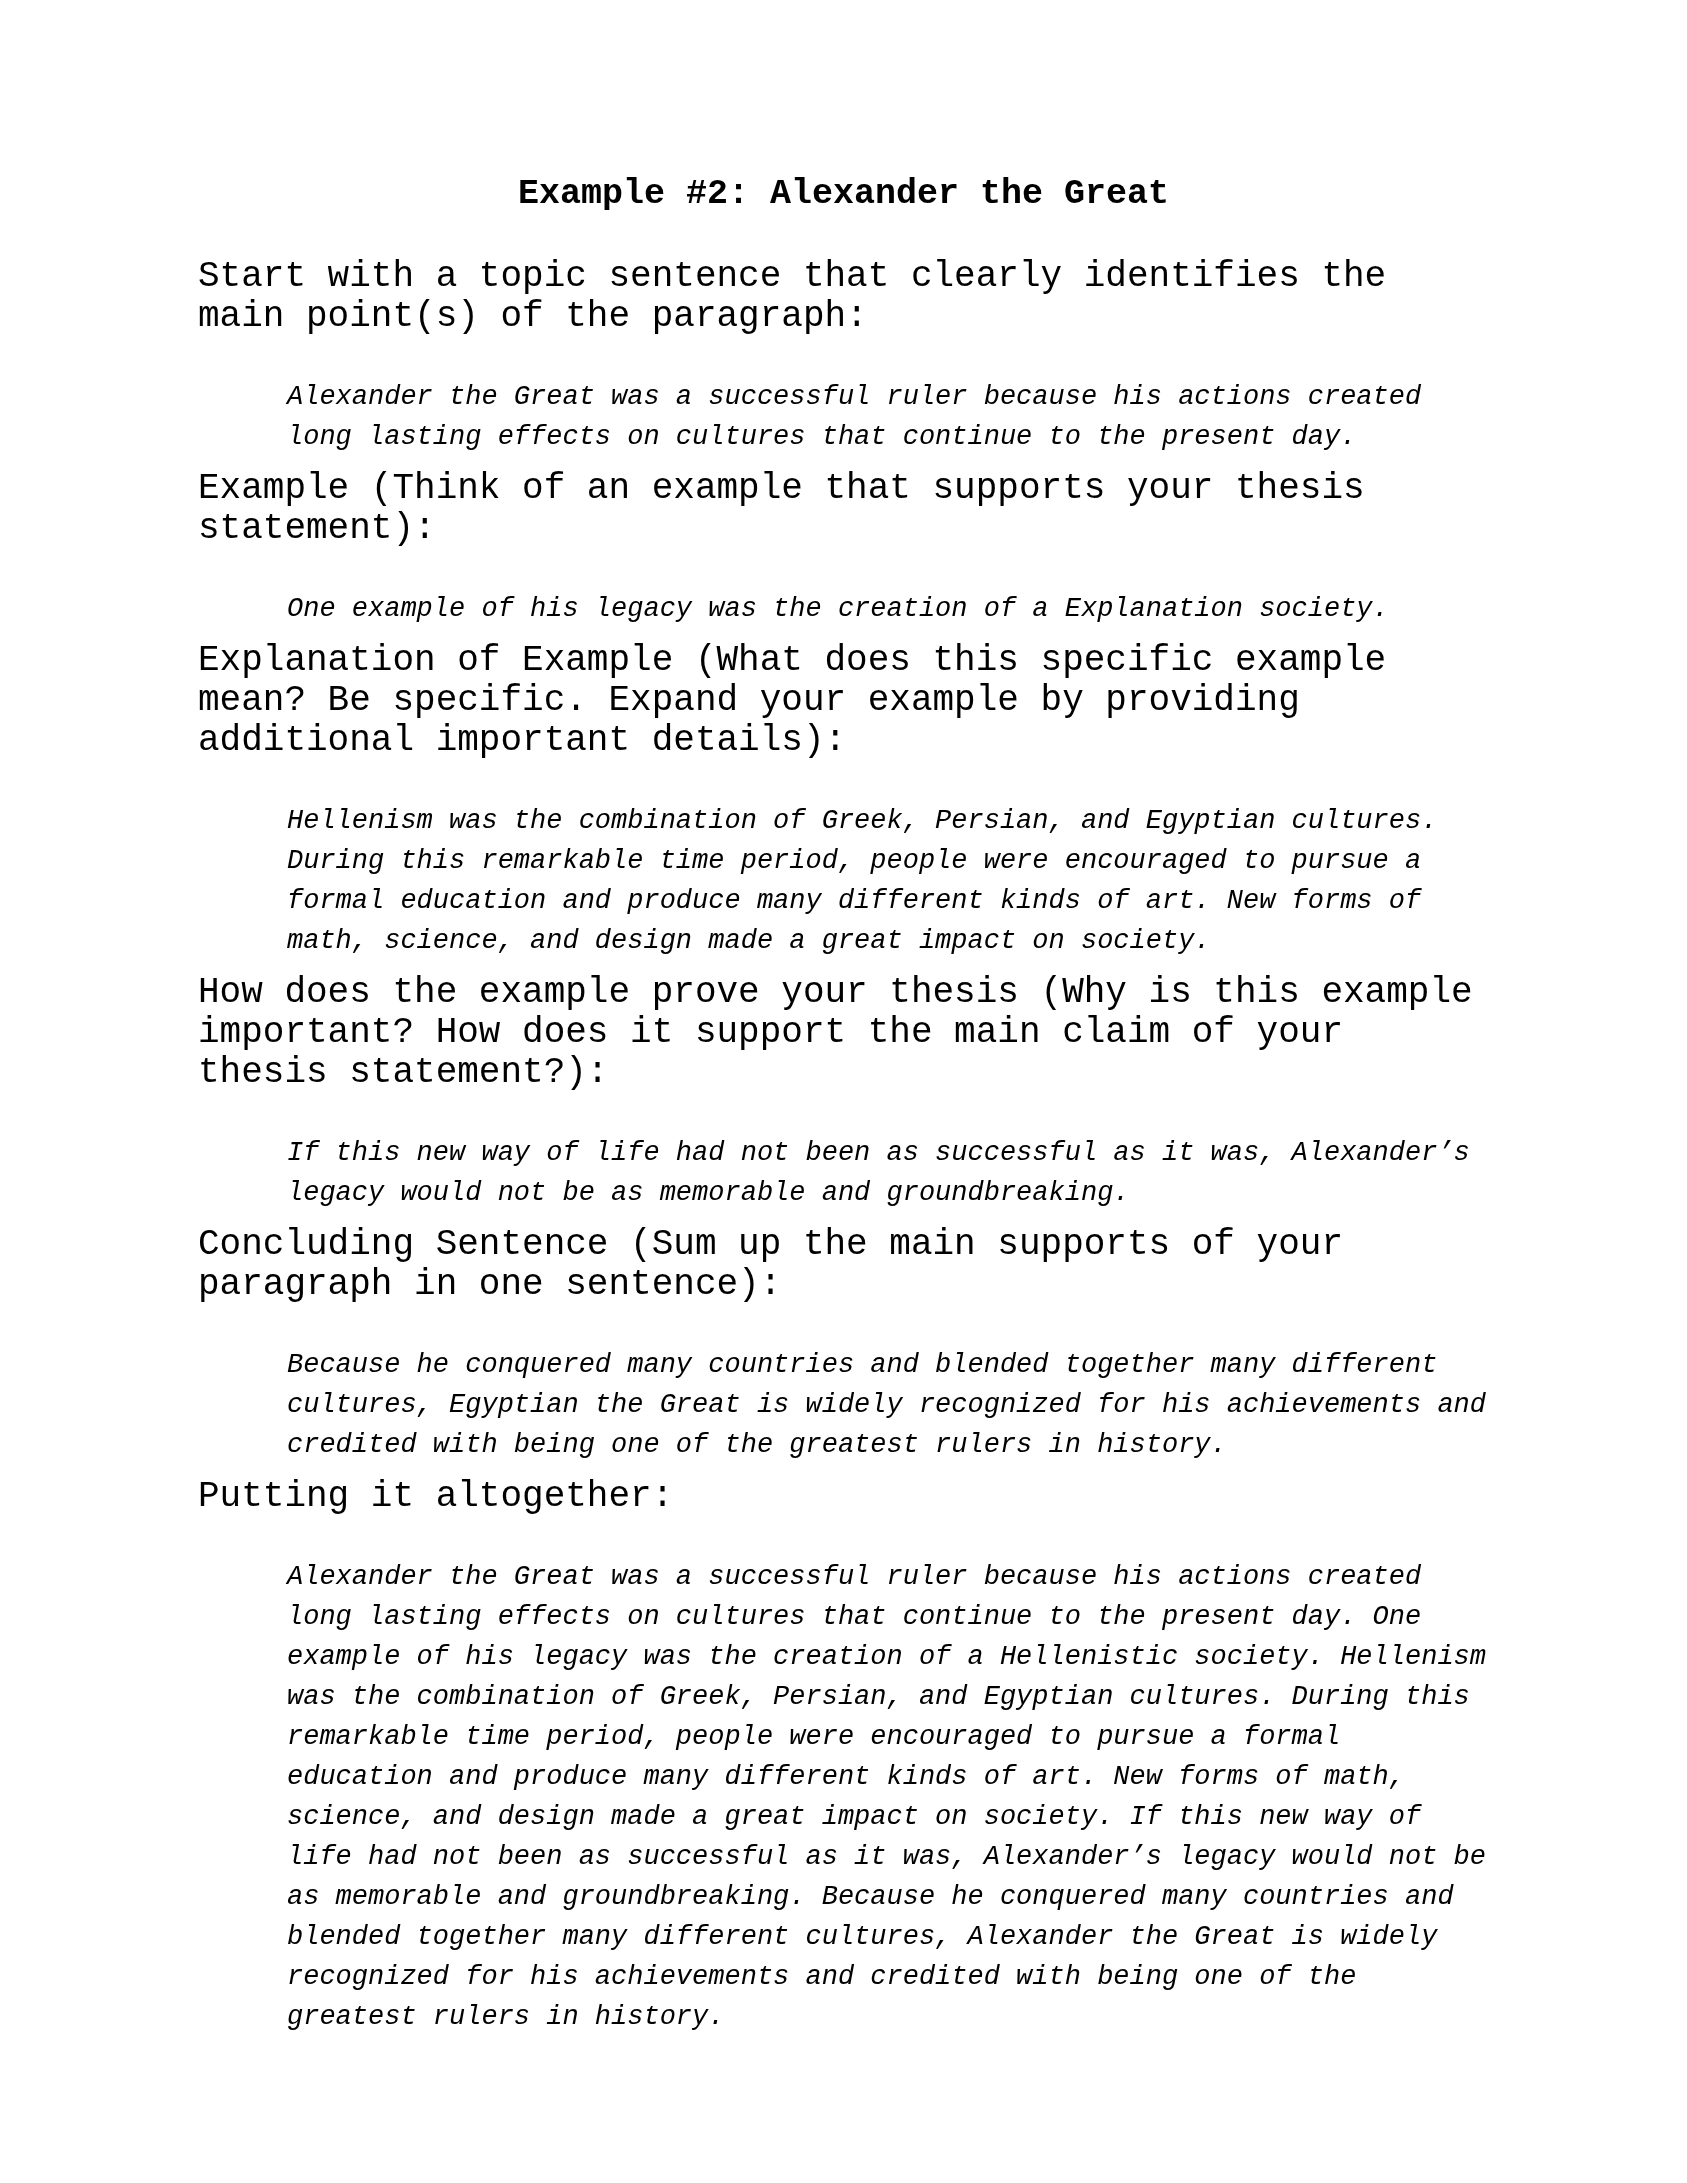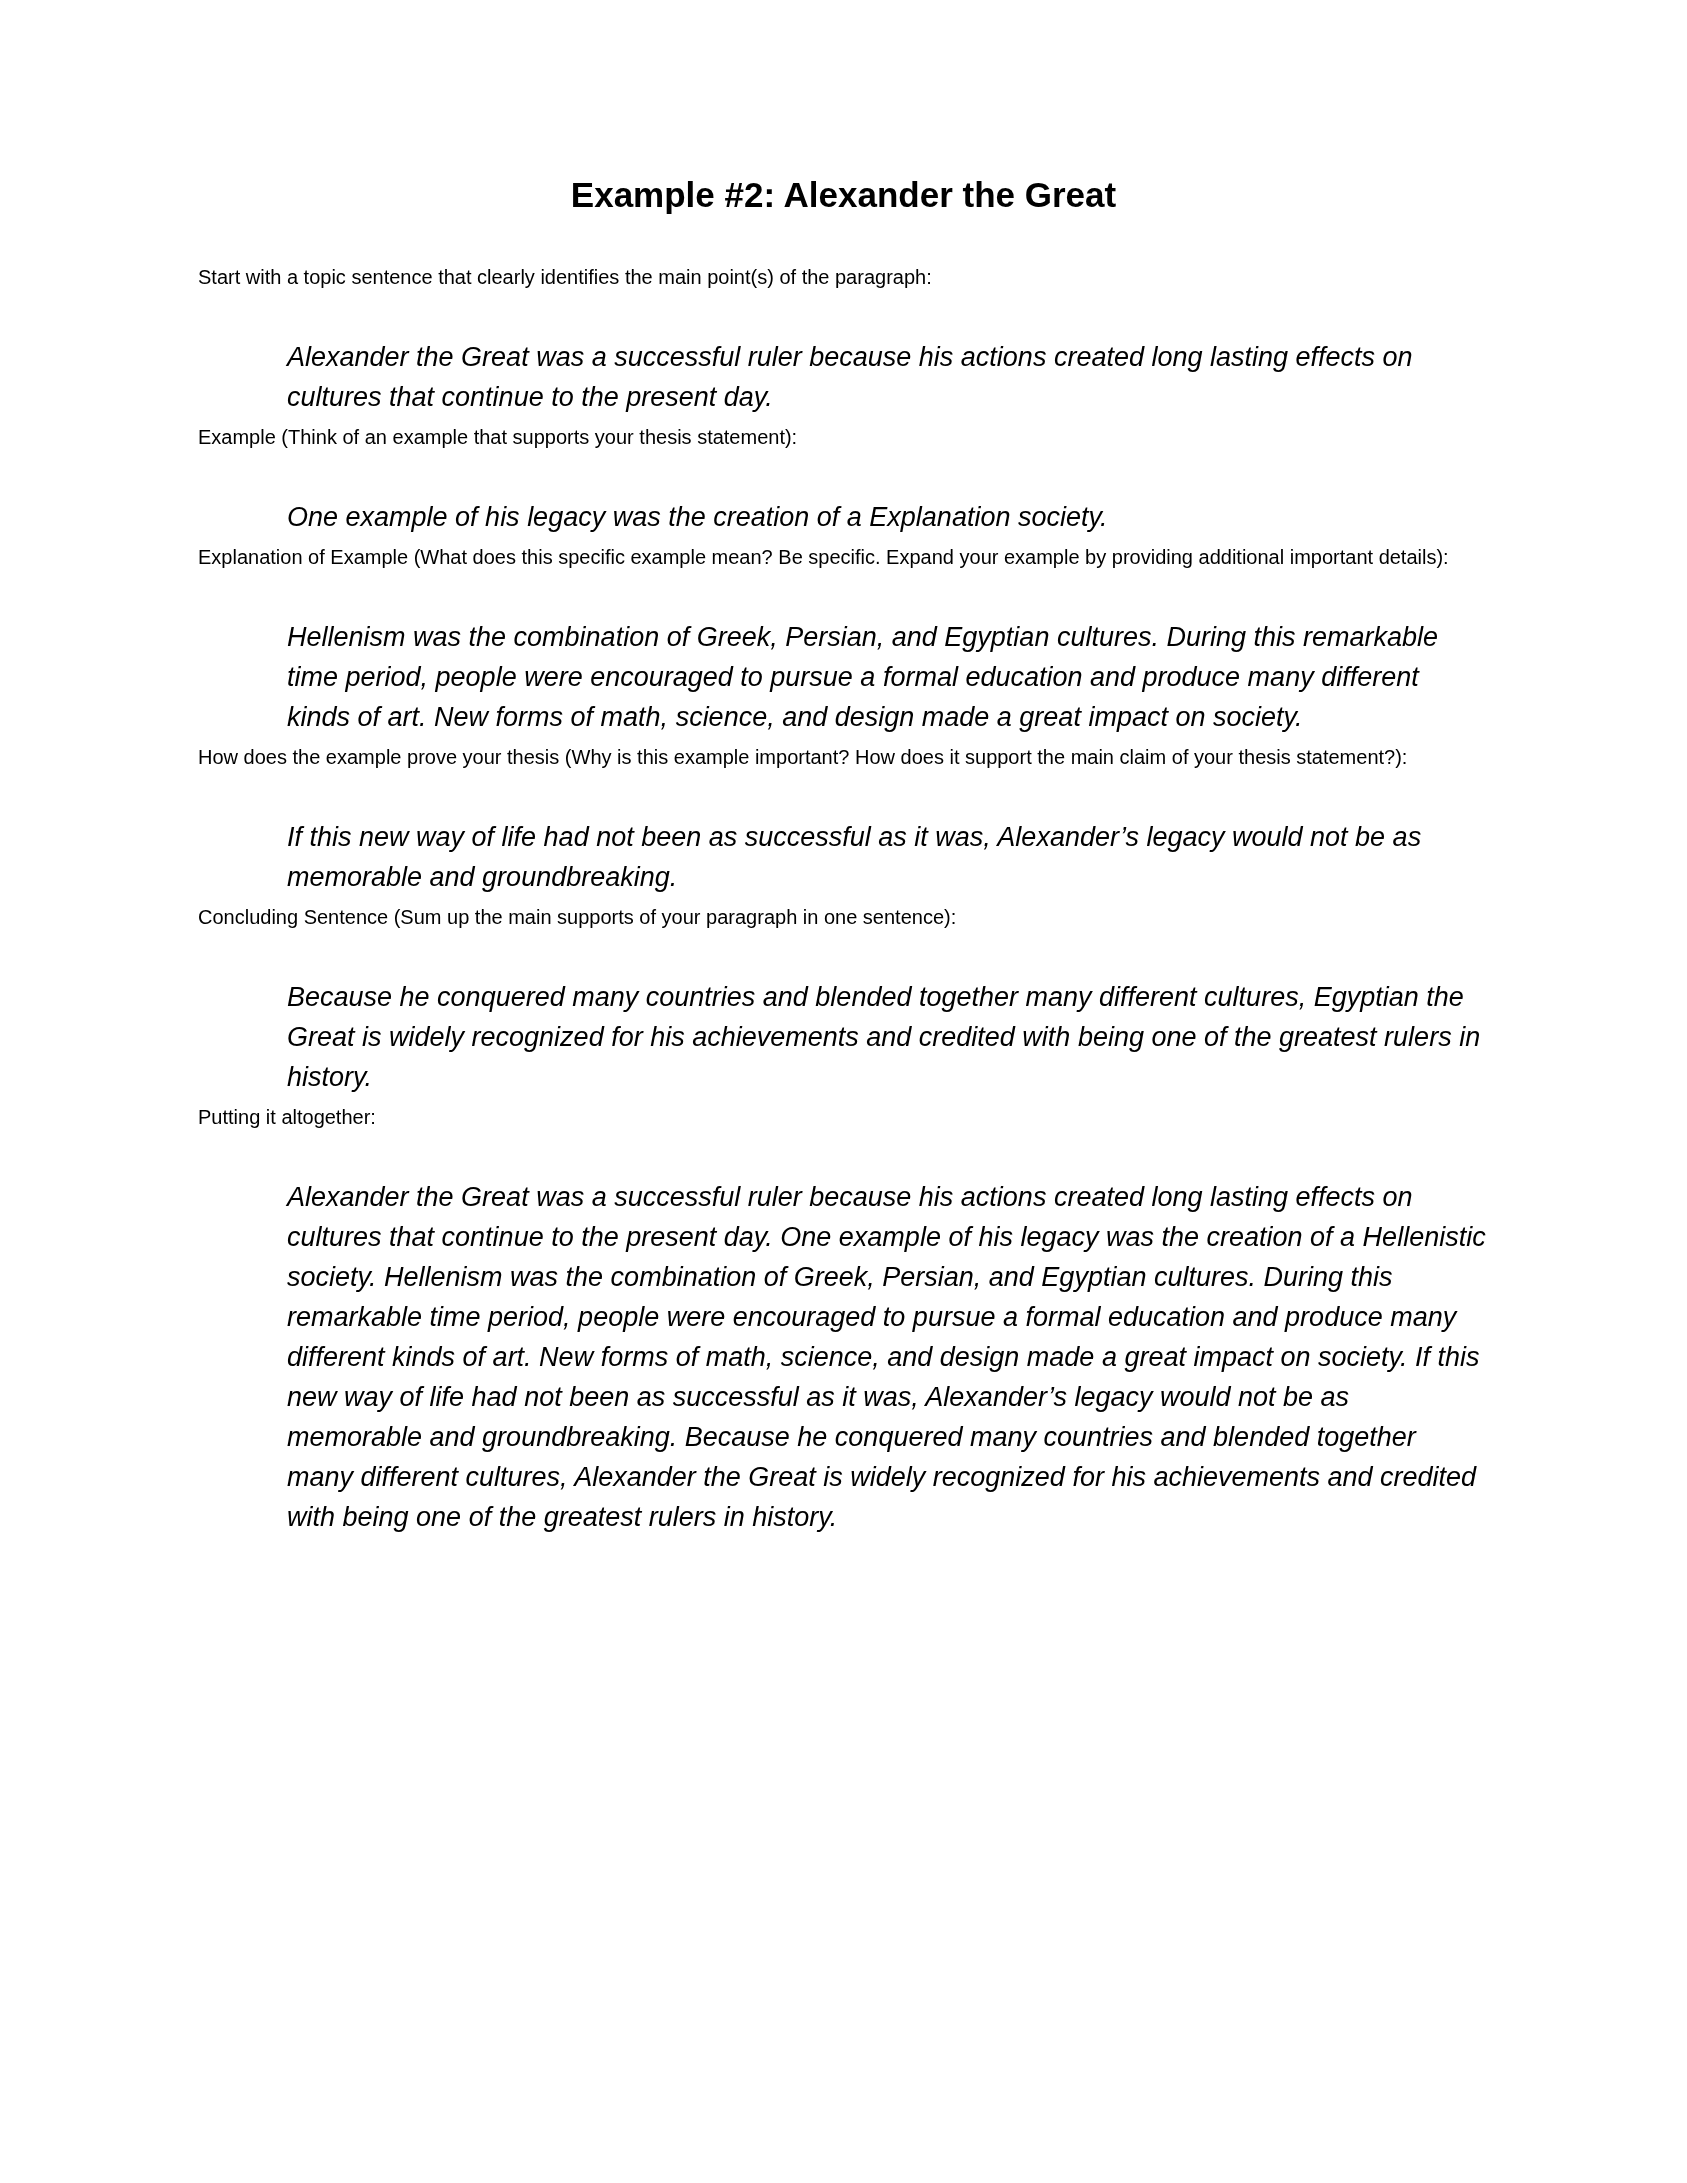--- a/index.html
+++ b/index.html
@@ -7,35 +7,35 @@
     padding: 0;
     background: #ffffff;
   }
   .page {
     position: relative;
     width: 1687px;
     height: 2183px;
     box-sizing: border-box;
     background: #ffffff;
     color: #000000;
-    font-family: Liberation Sans, sans-serif;
+    font-family: Liberation Mono, monospace;
     padding: 173px 198px 0 198px;
     overflow: hidden;
   }
   .doc-title {
     font-size: 35px;
     font-weight: bold;
     line-height: 43px;
     text-align: center;
     margin: 0 0 41px 0;
   }
   .prompt {
-    font-size: 20px;
+    font-size: 36px;
     line-height: 40px;
-    margin: 0 0 40px 0;
+    margin: 12px 0 40px 0;
   }
   .example {
     font-size: 27px;
     line-height: 40px;
     font-style: italic;
     margin: 0 0 40px 89px;
   }
   .example:last-child {
     margin-bottom: 0;
   }

